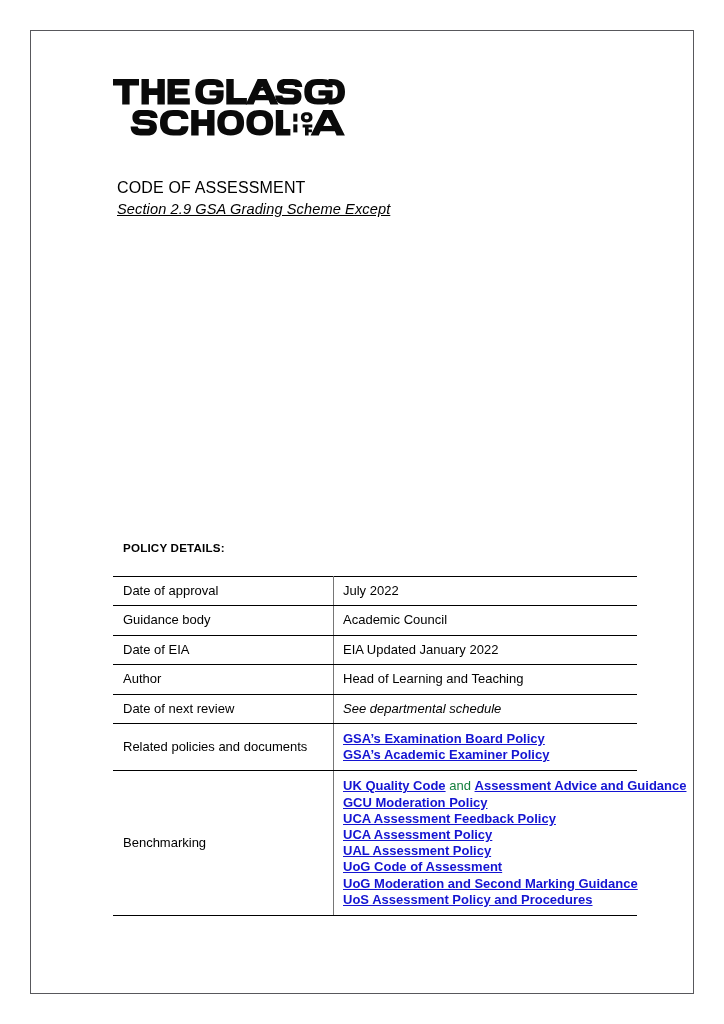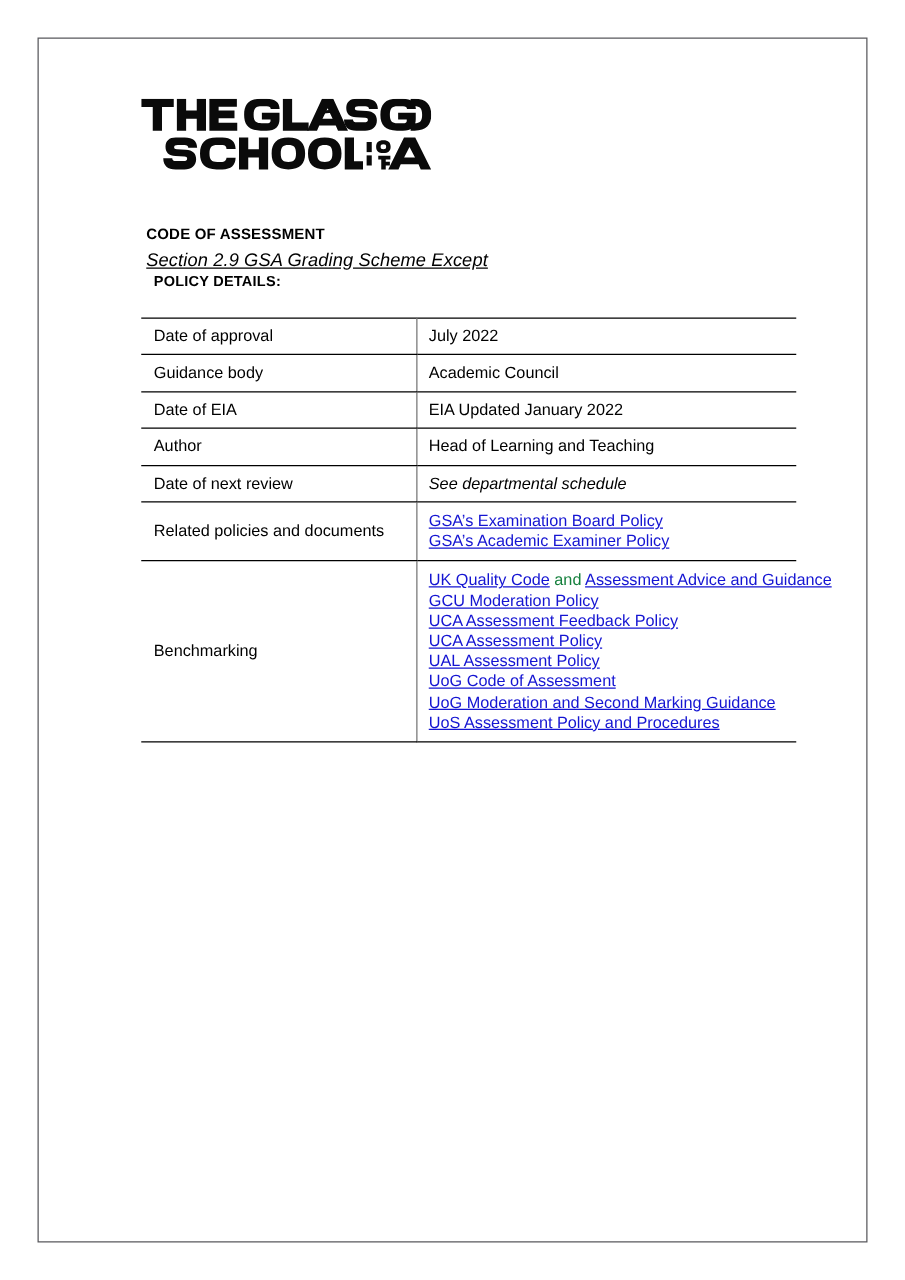--- a/index.html
+++ b/index.html
@@ -42,36 +42,37 @@
     user-select: none;
   }
   #logo svg { display: block; width: 232px; height: 57px; }
 
   
   .doc-title-block {
     margin-top: 43px;
     padding-left: 4px;
   }
   .doc-title {
-    font-size: 12px;
-    font-weight: bold;
+    font-size: 16px;
+    font-weight: normal;
     letter-spacing: 0.15px;
     line-height: 17px;
   }
   .doc-subtitle {
     font-size: 14.6px;
     font-style: italic;
     line-height: 20px;
     margin-top: 3px;
     letter-spacing: 0.1px;
     text-decoration: underline;
   }
 
   
   .policy-details-heading {
+    margin-top: 322px;
     padding-left: 10px;
     font-size: 11.6px;
     font-weight: bold;
     letter-spacing: 0.2px;
   }
 
   
   table.details {
     margin-top: 22px;
     border-collapse: collapse;
@@ -94,20 +95,21 @@
     padding-left: 9px;
   }
   table.details tr.tall td { padding-top: 7px; padding-bottom: 7px; }
   td.value.italic { font-style: italic; }
   td.label.mid { vertical-align: middle; }
 
   a.doclink {
     color: #1414d2;
     text-decoration: underline;
     display: inline;
+    font-weight: bold;
   }
   .linklist { line-height: 16.2px; }
   .linklist div { white-space: nowrap; }
   .plainword { color: #15803d; }
 </style>
 </head>
 <body>
 
 <div id="page-frame">
   <div id="page-inner">

